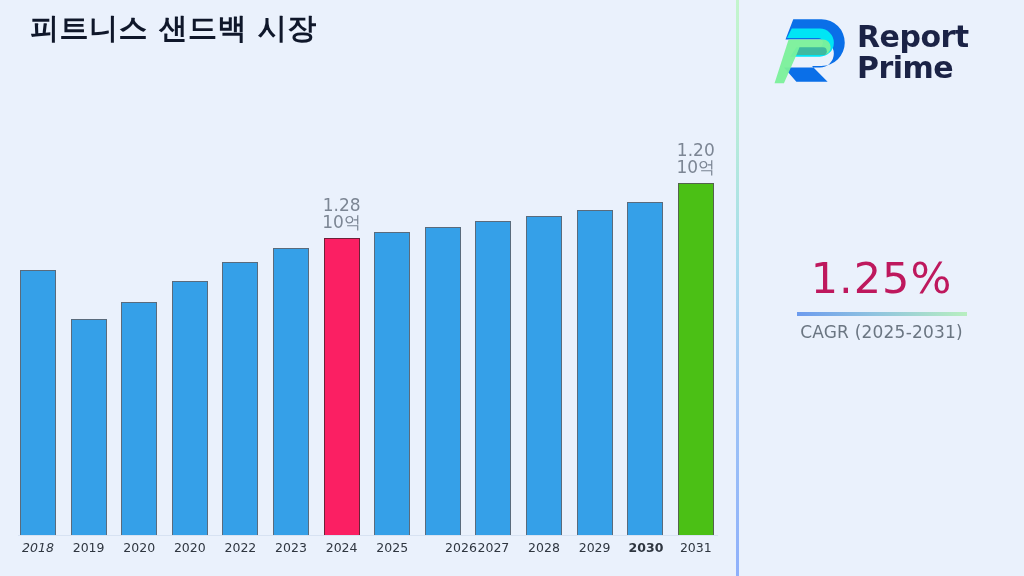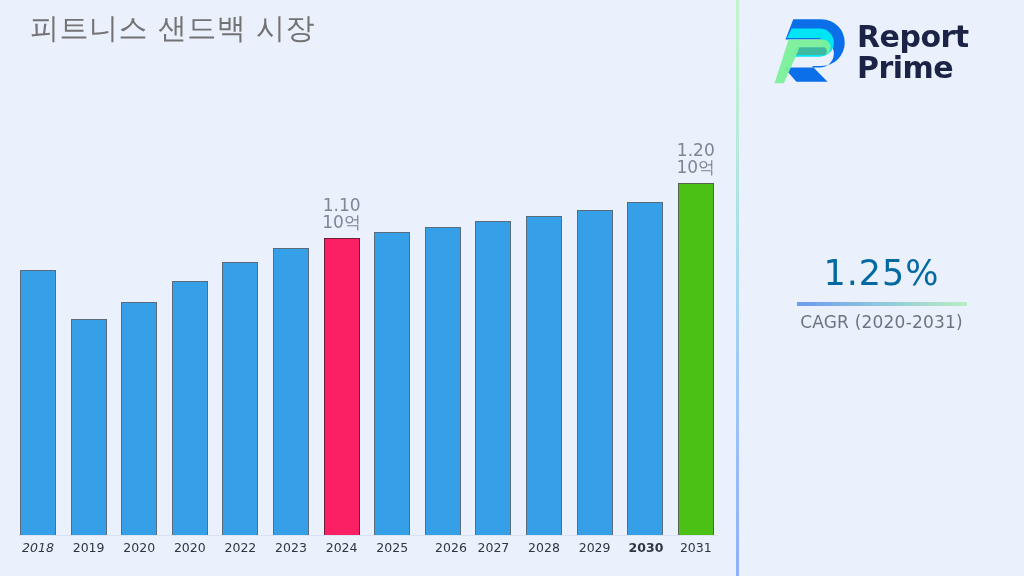--- a/index.html
+++ b/index.html
@@ -7,21 +7,21 @@
     width:1024px; height:576px;
     background:#eaf1fc;
     font-family:"DejaVu Sans", sans-serif;
     overflow:hidden;
   }
   .page { position:relative; width:1024px; height:576px; background:#eaf1fc; }
 
   
   .chart-title {
     position:absolute; left:30px; top:9px;
-    font-size:29px; font-weight:400; color:#737373;
+    font-size:29px; font-weight:700; color:#0f172a;
     letter-spacing:0.5px; white-space:nowrap;
   }
 
   
   .divider {
     position:absolute; left:736px; top:0; width:3px; height:576px;
     background:linear-gradient(to bottom,#c3f5cc 0%,#b7ecd8 22%,#a6dced 46%,#9dc4f6 70%,#8fb0fb 100%);
   }
 
   
@@ -65,21 +65,21 @@
   .logo-text {
     font-family:"DejaVu Sans", sans-serif;
     font-weight:bold; font-size:30px; line-height:31px;
     color:#1b2346; letter-spacing:-0.5px;
   }
 
   .cagr-block {
     position:absolute; left:0; top:253px; width:285px; text-align:center;
   }
   .cagr-value {
-    font-size:35px; color:#0369a1; font-weight:400; letter-spacing:1px;
+    font-size:43px; color:#be185d; font-weight:400; letter-spacing:1px;
   }
   .cagr-rule {
     width:170px; height:4px; margin:9px auto 6px auto;
     background:linear-gradient(to right,#6c9bee 0%,#8fc3e0 45%,#b8efc0 100%);
   }
   .cagr-caption { font-size:17px; color:#6b7682; letter-spacing:0.2px; }
 </style>
 </head>
 <body>
 
@@ -100,33 +100,33 @@
         <div class="x-tick" style="left: 161.8px; width: 56px;">2020</div>
         <div class="bar blue" style="left: 222.4px; width: 36px; height: 273.159px;"></div>
         <div class="x-tick" style="left: 212.4px; width: 56px;">2022</div>
         <div class="bar blue" style="left: 273px; width: 36px; height: 286.682px;"></div>
         <div class="x-tick" style="left: 263px; width: 56px;">2023</div>
         <div class="bar pink" style="left: 323.6px; width: 36px; height: 297.5px;"></div>
         <div class="x-tick" style="left: 313.6px; width: 56px;">2024</div>
         <div class="bar blue" style="left: 374.2px; width: 36px; height: 302.909px;"></div>
         <div class="x-tick" style="left: 364.2px; width: 56px;">2025</div>
         <div class="bar blue" style="left: 424.8px; width: 36px; height: 308.318px;"></div>
-        <div class="x-tick" style="left: 423px; width: 56px;">2026</div>
+        <div class="x-tick" style="left: 433px; width: 56px;">2026</div>
         <div class="bar blue" style="left: 475.4px; width: 36px; height: 313.727px;"></div>
         <div class="x-tick" style="left: 465.4px; width: 56px;">2027</div>
         <div class="bar blue" style="left: 526px; width: 36px; height: 319.136px;"></div>
         <div class="x-tick" style="left: 516px; width: 56px;">2028</div>
         <div class="bar blue" style="left: 576.6px; width: 36px; height: 324.545px;"></div>
         <div class="x-tick" style="left: 566.6px; width: 56px;">2029</div>
         <div class="bar blue" style="left: 627.2px; width: 36px; height: 332.659px;"></div>
         <div class="x-tick" style="left: 618px; width: 56px; font-weight: bold;">2030</div>
         <div class="bar green" style="left: 677.8px; width: 36px; height: 351.591px;"></div>
         <div class="x-tick" style="left: 667.8px; width: 56px;">2031</div>
         <div class="bar-label" style="left: 299.6px; width: 84px; top: 196.5px;">
-          <span>1.10</span>
+          <span>1.28</span>
           <span>10억</span>
         </div>
         <div class="bar-label" style="left: 653.8px; width: 84px; top: 142.409px;">
           <span>1.20</span>
           <span>10억</span>
         </div>
       </div>
   </div>
 
   <div class="divider"></div>
@@ -144,17 +144,17 @@
       </span>
       <span class="logo-text">
         <span>Report</span>
         <span>Prime</span>
       </span>
     </div>
 
     <div class="cagr-block">
       <div class="cagr-value">1.25%</div>
       <div class="cagr-rule"></div>
-      <div class="cagr-caption">CAGR (2020-2031)</div>
+      <div class="cagr-caption">CAGR (2025-2031)</div>
     </div>
 
   </div>
 </div>
 
 </body></html>

